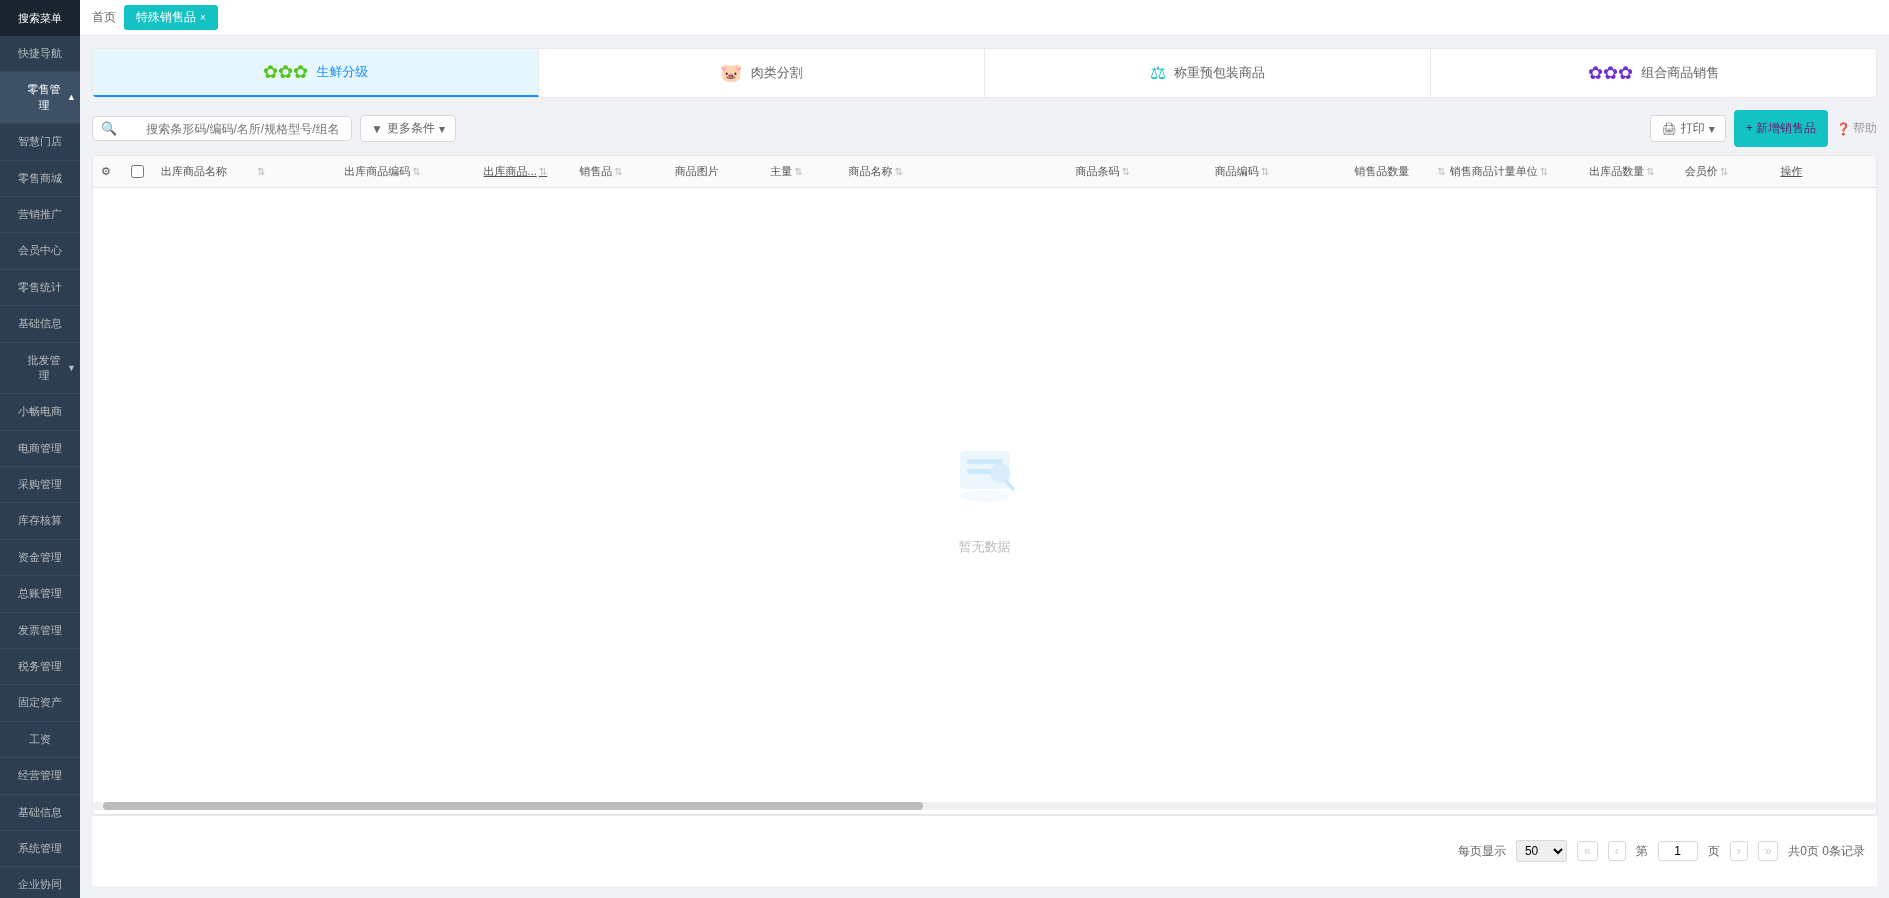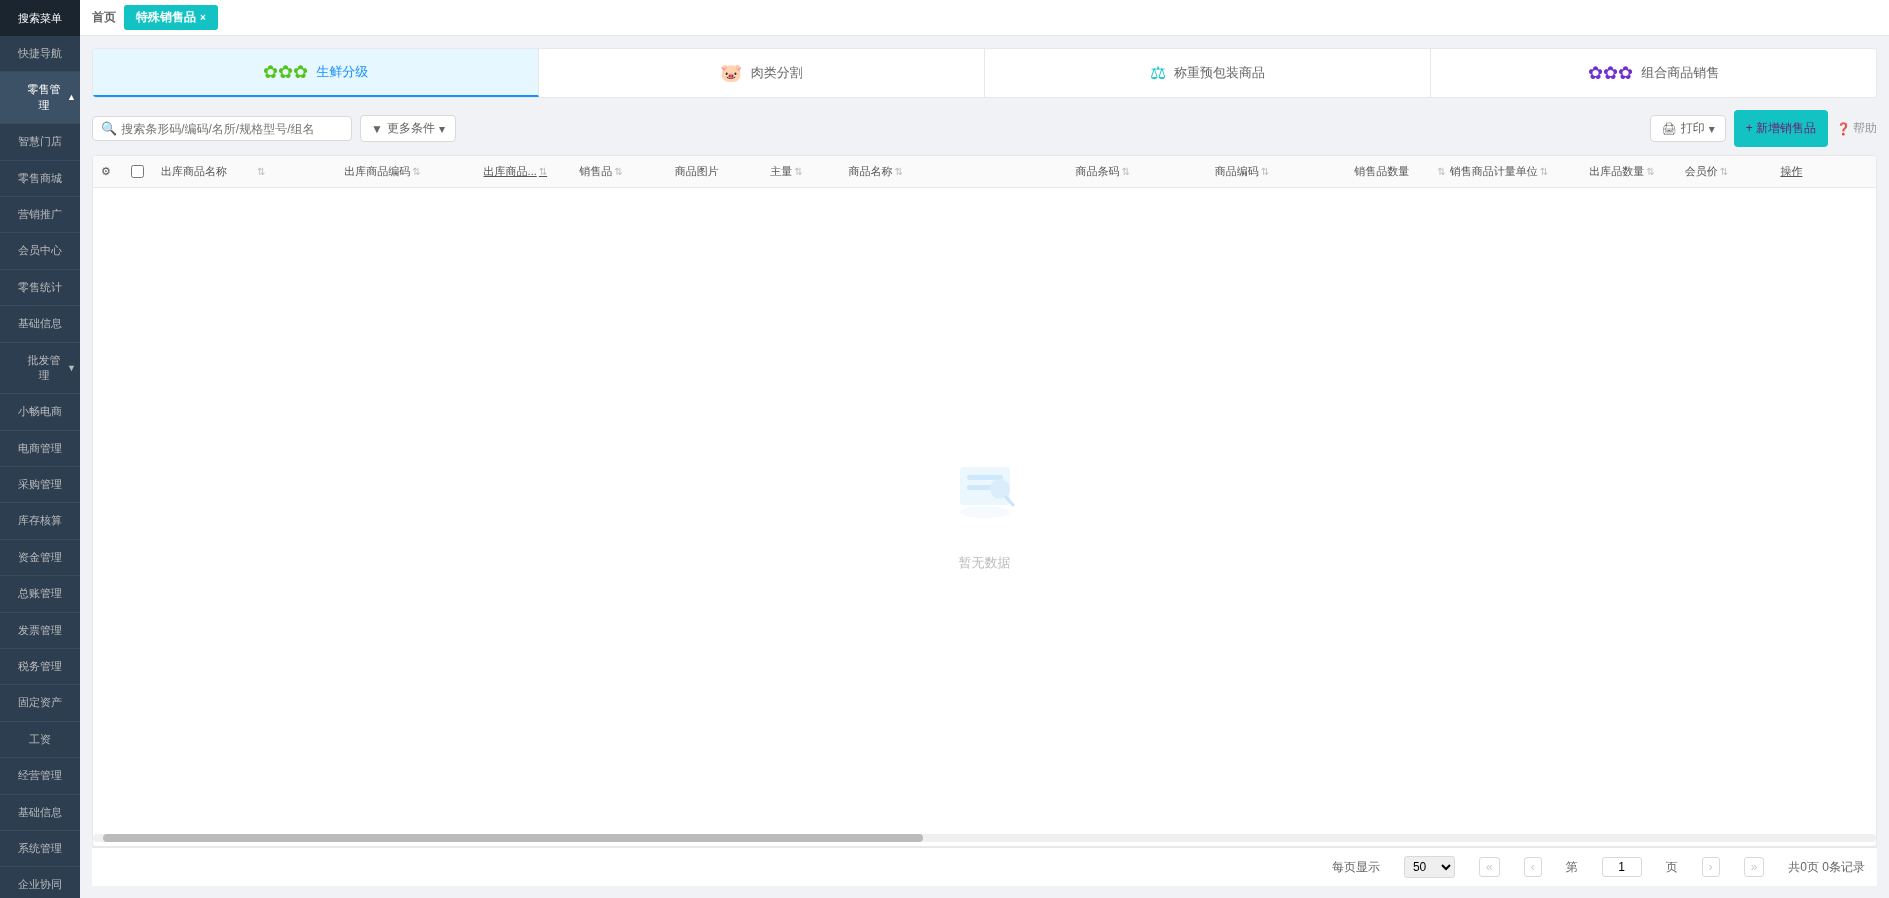--- a/index.html
+++ b/index.html
@@ -52,21 +52,20 @@
     
     .topbar {
       background: #fff;
       border-bottom: 1px solid #e8e8e8;
       padding: 0 12px;
       height: 36px;
       display: flex;
       align-items: center;
       gap: 8px;
       flex-shrink: 0;
-      font-weight: bold;
     }
     .topbar-home {
       color: #666;
       font-size: 12px;
       cursor: pointer;
     }
     .topbar-tab {
       background: #13c2c2;
       color: #fff;
       padding: 4px 12px;
@@ -139,20 +138,21 @@
       gap: 4px;
       background: #fff;
       width: 260px;
     }
     .search-box input {
       border: none;
       outline: none;
       font-size: 12px;
       width: 100%;
       color: #999;
+      margin-left: 25px;
     }
     .search-icon { color: #999; font-size: 13px; }
     .filter-btn {
       border: 1px solid #d9d9d9;
       border-radius: 4px;
       padding: 4px 10px;
       background: #fff;
       cursor: pointer;
       font-size: 12px;
       color: #666;
@@ -251,26 +251,26 @@
       color: #999;
     }
     .empty-icon { font-size: 64px; margin-bottom: 12px; opacity: 0.5; }
     .empty-text { font-size: 13px; color: #bbb; }
 
     
     .pagination {
       display: flex;
       align-items: center;
       justify-content: flex-end;
-      padding: 8px 12px;
+      padding: 24px 12px;
       background: #fff;
       border-top: 1px solid #e8e8e8;
       font-size: 12px;
       color: #666;
-      gap: 24px;
+      gap: 10px;
       flex-shrink: 0;
     }
     .page-size-label { color: #666; }
     .page-size-select {
       border: 1px solid #d9d9d9;
       border-radius: 3px;
       padding: 2px 4px;
       font-size: 12px;
       cursor: pointer;
     }

